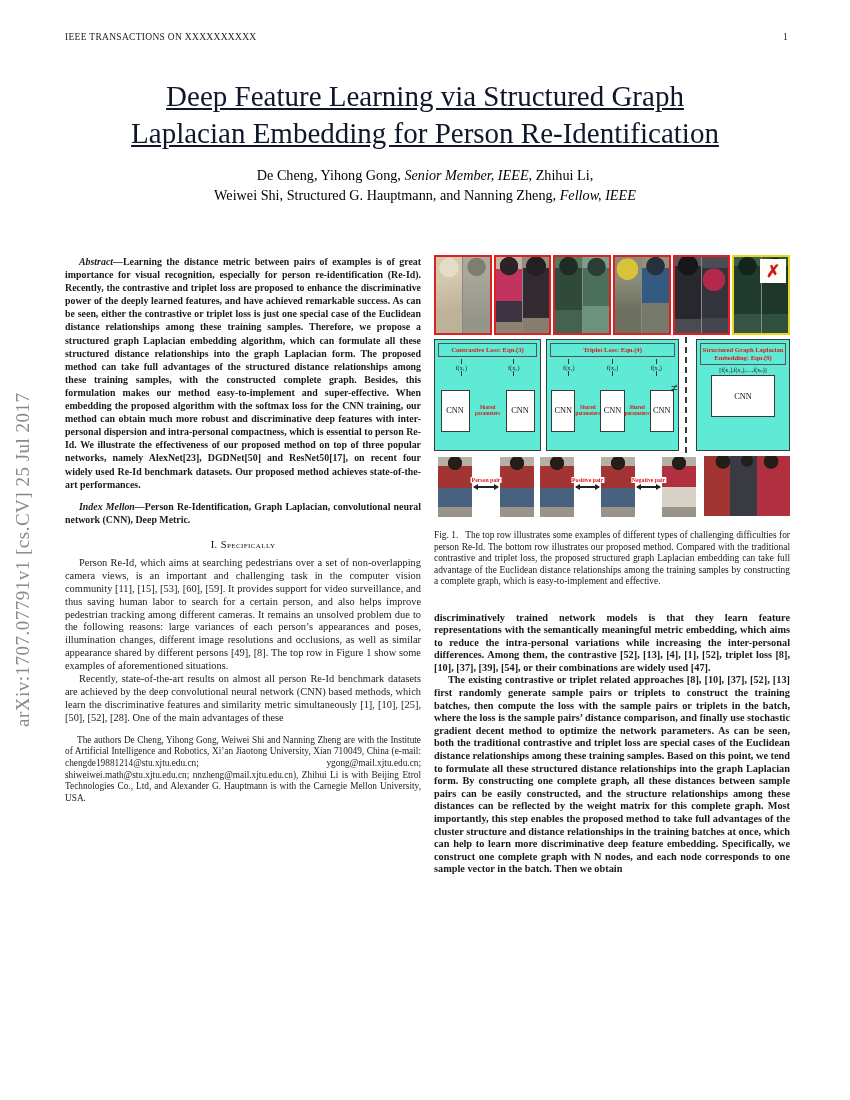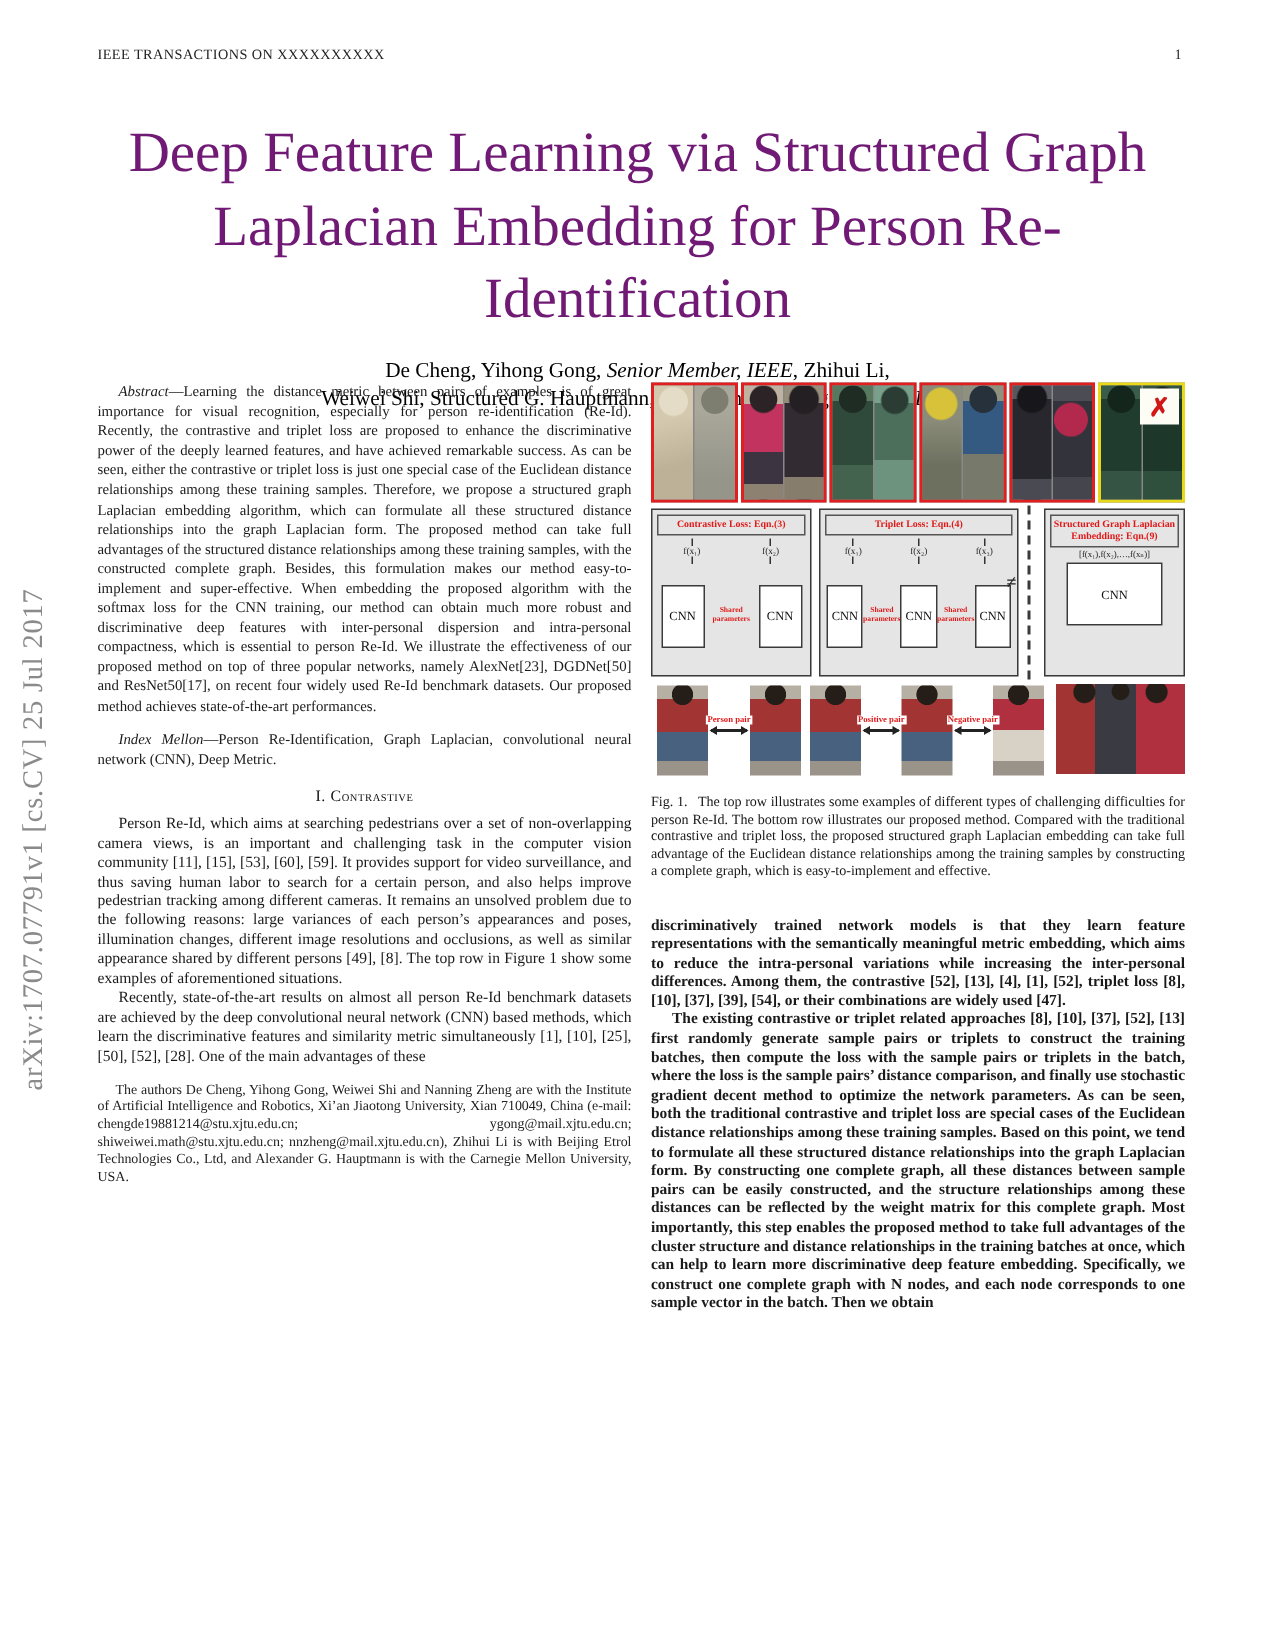--- a/index.html
+++ b/index.html
@@ -16,30 +16,30 @@
     color:#8a8a8a;font-size:19px;letter-spacing:0.5px;white-space:nowrap;
   }
   
   .run-head{
     position:absolute;left:65px;right:62px;top:32px;
     display:flex;justify-content:space-between;
     font-size:9.5px;letter-spacing:0.3px;color:#222;
   }
   
   .title-block{position:absolute;left:60px;right:60px;top:78px;text-align:center;}
-  .paper-title{font-size:38px;font-weight:normal;line-height:1.28;margin:0;color:#701a75;}
+  .paper-title{font-size:29px;font-weight:normal;line-height:1.28;margin:0;color:#0f172a;text-decoration:underline;}
   .authors{margin-top:14px;font-size:14.2px;line-height:1.38;color:#000000;}
   .authors .it{font-style:italic;}
   
   .col{position:absolute;top:255px;width:356px;}
   .col-left{left:65px;}
   .col-right{left:434px;}
   p{margin:0;}
   .abstract,.index-terms{
-    font-weight:normal;font-size:9.9px;line-height:13.1px;text-align:justify;text-indent:14px;
+    font-weight:bold;font-size:9.9px;line-height:13.1px;text-align:justify;text-indent:14px;
   }
   .index-terms{margin-top:9px;}
   .lead-it{font-style:italic;}
   .sec-head{
     text-align:center;font-size:10.6px;margin:13px 0 7px 0;font-variant:small-caps;
     letter-spacing:0.4px;color:#111;
   }
   .body-par{font-size:10.4px;line-height:12.9px;text-align:justify;text-indent:14px;}
   .no-indent{text-indent:0;}
   .footnote{
@@ -63,21 +63,21 @@
   .p5b{background:radial-gradient(circle at 46% 30%,#b3294e 20%,transparent 21%),linear-gradient(#4c4c54 14%,#33333b 14% 80%,#45454d 80%);}
   .p6a{background:radial-gradient(circle at 50% 12%,#14251c 13%,transparent 14%),linear-gradient(#3a5d4a 12%,#203c2e 12% 75%,#355443 75%);}
   .p6b{background:radial-gradient(circle at 50% 13%,#122019 13%,transparent 14%),linear-gradient(#33523f 12%,#1d382b 12% 75%,#30503e 75%);}
   .xbox{
     position:absolute;top:2px;right:2px;width:26px;height:24px;background:#fdfdf6;
     display:flex;align-items:center;justify-content:center;color:#d01818;font-weight:bold;font-size:17px;
   }
   
   .fig-diagram{position:relative;height:112px;margin-top:4px;}
   .panel{position:absolute;top:0;bottom:0;border:1.2px solid #3a3a3a;box-sizing:border-box;
-    display:flex;flex-direction:column;background:#e5e5e5;}
+    display:flex;flex-direction:column;background:#5eead4;}
   .p-contrastive{left:0;width:107px;}
   .p-triplet{left:112px;width:133px;}
   .p-structured{left:262px;width:94px;}
   .ploss{
     margin:3px 3px 1px 3px;border:1px solid #555;color:#e01818;font-weight:bold;
     font-size:6.6px;text-align:center;padding:2px 1px;line-height:1.25;
   }
   .fxrow{display:flex;justify-content:space-around;font-size:6.2px;color:#222;margin:1px 0 0 0;}
   .fxcol{display:flex;flex-direction:column;align-items:center;}
   .vline{width:1px;height:5px;background:#333;}
@@ -152,21 +152,21 @@
     <span>De Cheng, Yihong Gong, </span><span class="it">Senior Member, IEEE</span><span>, Zhihui Li,</span><br>
     <span>Weiwei Shi, Structured G. Hauptmann, and Nanning Zheng, </span><span class="it">Fellow, IEEE</span>
   </div>
 </div>
 
 <div class="col col-left">
   <p class="abstract"><span class="lead-it">Abstract</span><span>—</span><span>Learning the distance metric between pairs of examples is of great importance for visual recognition, especially for person re-identification (Re-Id). Recently, the contrastive and triplet loss are proposed to enhance the discriminative power of the deeply learned features, and have achieved remarkable success. As can be seen, either the contrastive or triplet loss is just one special case of the Euclidean distance relationships among these training samples. Therefore, we propose a structured graph Laplacian embedding algorithm, which can formulate all these structured distance relationships into the graph Laplacian form. The proposed method can take full advantages of the structured distance relationships among these training samples, with the constructed complete graph. Besides, this formulation makes our method easy-to-implement and super-effective. When embedding the proposed algorithm with the softmax loss for the CNN training, our method can obtain much more robust and discriminative deep features with inter-personal dispersion and intra-personal compactness, which is essential to person Re-Id. We illustrate the effectiveness of our proposed method on top of three popular networks, namely AlexNet[23], DGDNet[50] and ResNet50[17], on recent four widely used Re-Id benchmark datasets. Our proposed method achieves state-of-the-art performances.</span></p>
 
   <p class="index-terms"><span class="lead-it">Index Mellon</span><span>—</span><span>Person Re-Identification, Graph Laplacian, convolutional neural network (CNN), Deep Metric.</span></p>
 
-  <div class="sec-head">I. Contrastive</div>
+  <div class="sec-head">I. Specifically</div>
 
   <p class="body-par">Person Re-Id, which aims at searching pedestrians over a set of non-overlapping camera views, is an important and challenging task in the computer vision community [11], [15], [53], [60], [59]. It provides support for video surveillance, and thus saving human labor to search for a certain person, and also helps improve pedestrian tracking among different cameras. It remains an unsolved problem due to the following reasons: large variances of each person’s appearances and poses, illumination changes, different image resolutions and occlusions, as well as similar appearance shared by different persons [49], [8]. The top row in Figure 1 show some examples of aforementioned situations.</p>
   <p class="body-par">Recently, state-of-the-art results on almost all person Re-Id benchmark datasets are achieved by the deep convolutional neural network (CNN) based methods, which learn the discriminative features and similarity metric simultaneously [1], [10], [25], [50], [52], [28]. One of the main advantages of these</p>
 
   <p class="footnote">The authors De Cheng, Yihong Gong, Weiwei Shi and Nanning Zheng are with the Institute of Artificial Intelligence and Robotics, Xi’an Jiaotong University, Xian 710049, China (e-mail: chengde19881214@stu.xjtu.edu.cn; ygong@mail.xjtu.edu.cn; shiweiwei.math@stu.xjtu.edu.cn; nnzheng@mail.xjtu.edu.cn), Zhihui Li is with Beijing Etrol Technologies Co., Ltd, and Alexander G. Hauptmann is with the Carnegie Mellon University, USA.</p>
 </div>
 
 <div class="col col-right">
 
   <div class="figure">

